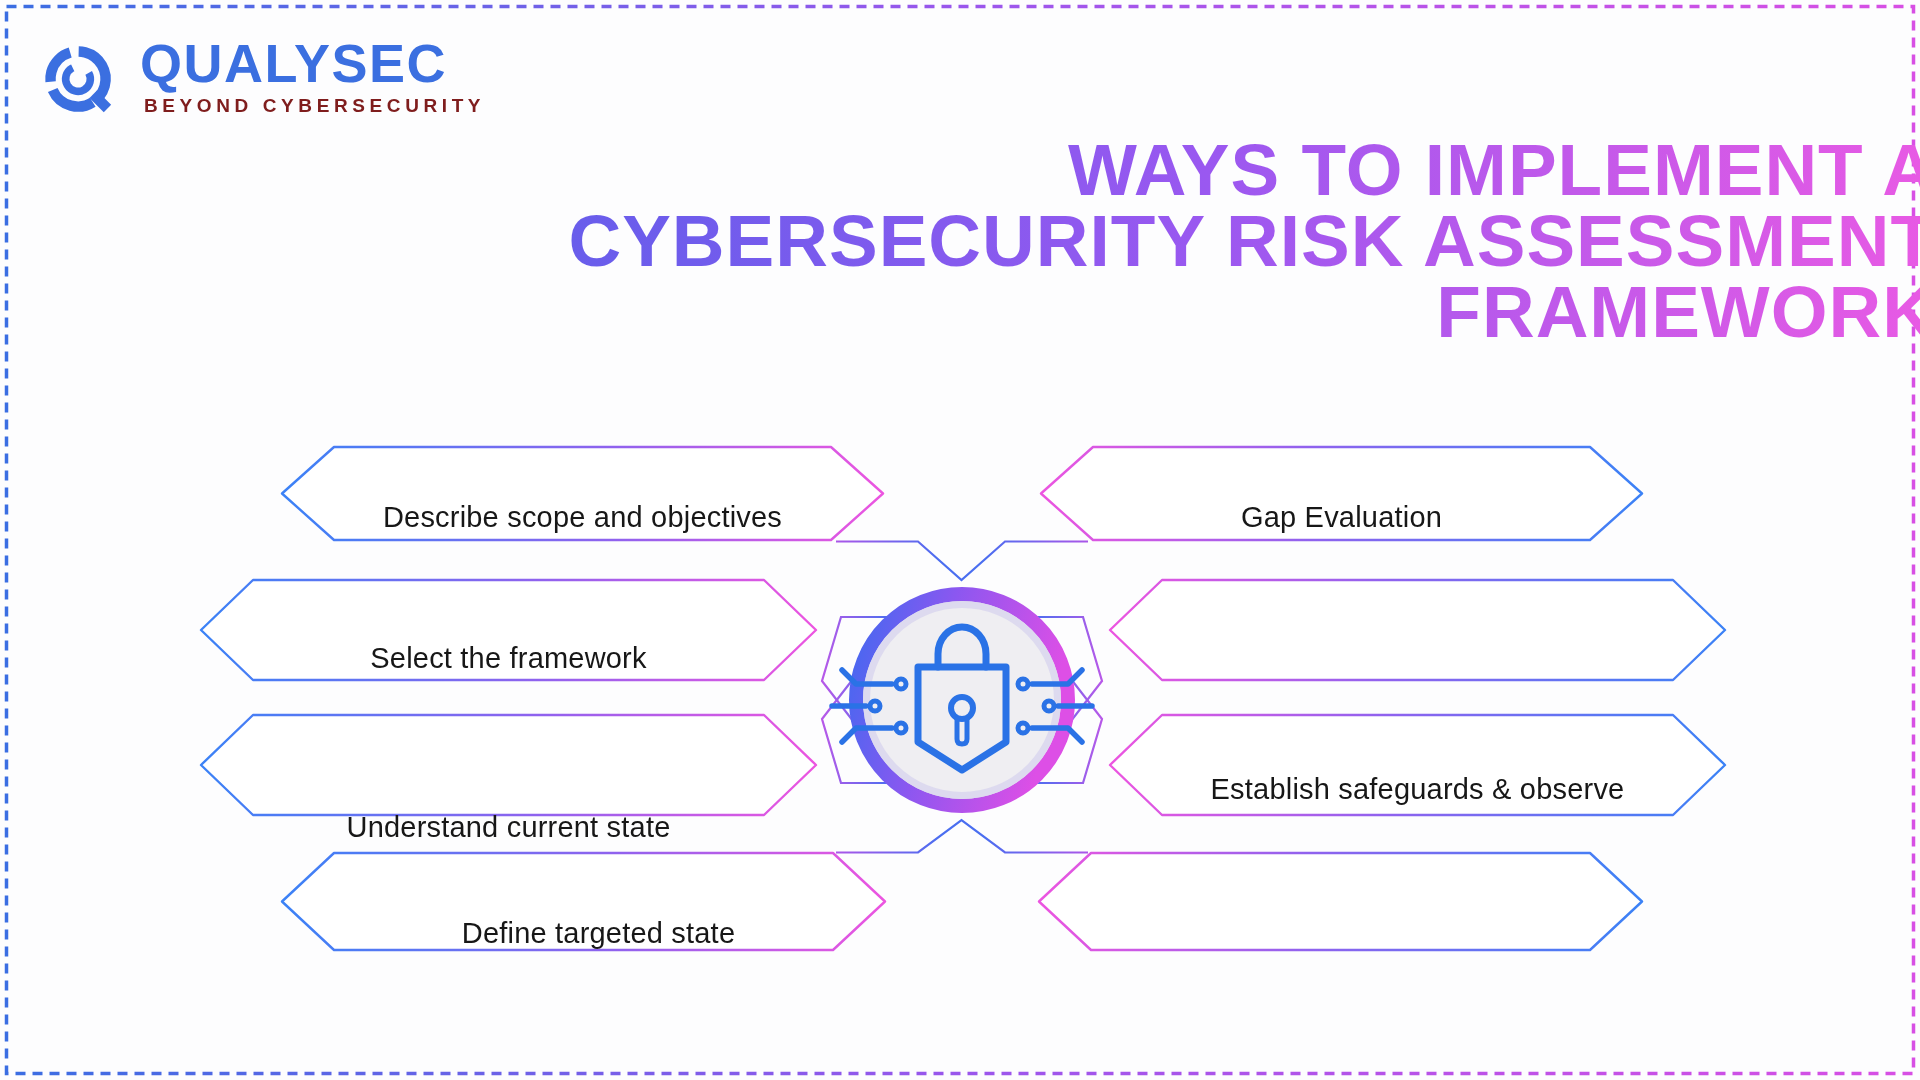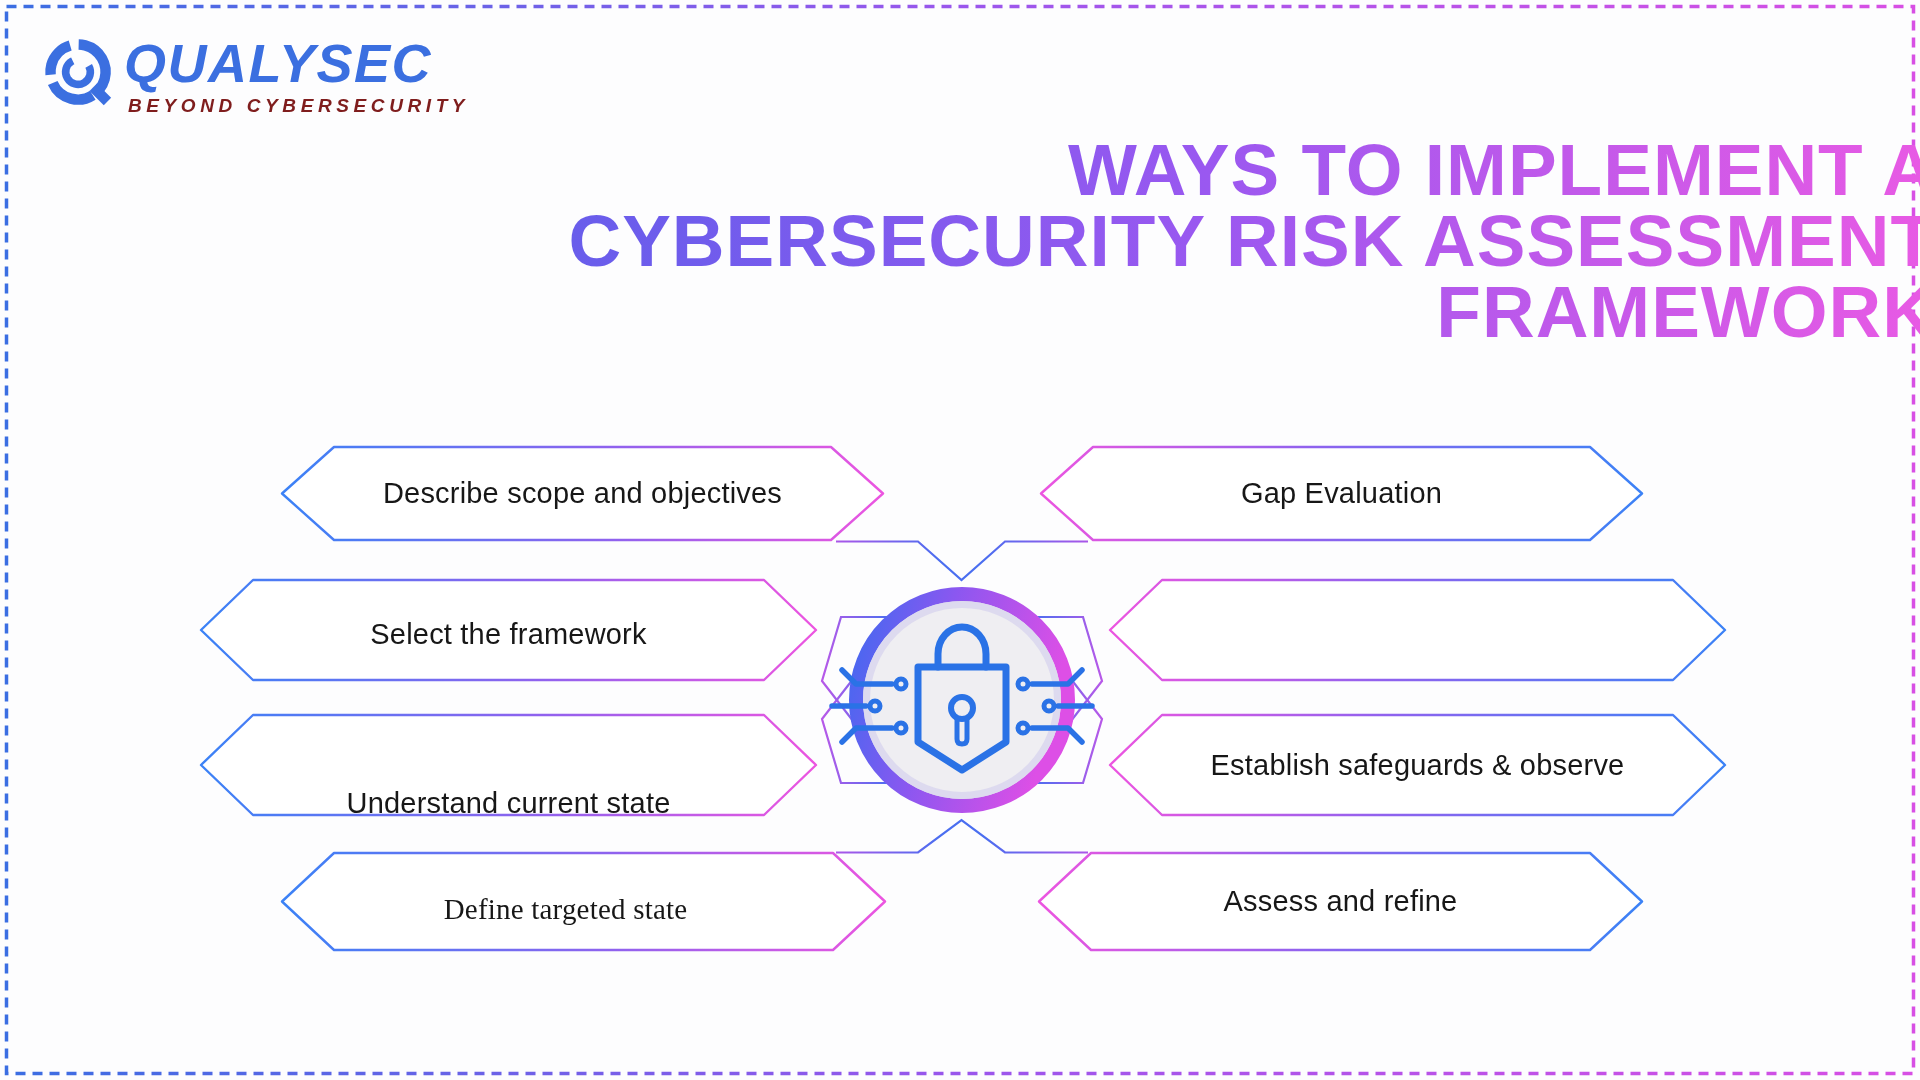--- a/index.html
+++ b/index.html
@@ -8,21 +8,21 @@
     background:#fdfdfe;
     font-family:"Liberation Sans", sans-serif;
     position:relative;
   }
   .page{position:absolute;inset:0;width:1920px;height:1080px;}
   svg.diagram{position:absolute;left:0;top:0;width:1920px;height:1080px;}
 
   
   .logo{
     position:absolute;left:40px;top:34px;
-    display:flex;align-items:flex-start;gap:8px;font-style:italic;
+    display:flex;align-items:flex-end;gap:24px;
   }
   .logo .q-mark{width:76px;height:76px;flex:0 0 auto;}
   .logo .logo-text{display:flex;flex-direction:column;}
   .logo .wordmark{
     color:#3b6fe0;font-weight:bold;font-size:54px;line-height:58px;
     letter-spacing:1.5px;
   }
   .logo .tagline{
     color:#7f1d1d;font-weight:bold;font-size:19px;letter-spacing:4.6px;
     margin-top:3px;margin-left:4px;
@@ -38,20 +38,21 @@
     -webkit-background-clip:text;background-clip:text;
     -webkit-text-fill-color:transparent;color:transparent;
   }
   .title span{display:block;}
 
   
   .step-label{
     position:absolute;display:flex;align-items:center;justify-content:center;
     font-size:29px;font-weight:500;color:#171717;letter-spacing:0.2px;
     text-align:center;
+    margin-top:24px;
   }
 </style>
 </head>
 <body>
 
 <div class="page">
 
   <svg class="diagram" viewBox="0 0 1920 1080">
     <defs>
       <linearGradient id="gradBorder" gradientUnits="userSpaceOnUse" x1="0" y1="0" x2="1920" y2="0">
@@ -162,18 +163,17 @@
 
   <h1 class="title" style="margin:16px;text-align:right;">
     <span>WAYS TO IMPLEMENT A</span>
     <span>CYBERSECURITY RISK ASSESSMENT</span>
     <span>FRAMEWORK</span>
   </h1>
 
   <div class="step-label" style="left:282px;top:447px;width:601px;height:93px;">Describe scope and objectives</div>
   <div class="step-label" style="left:201px;top:580px;width:615px;height:108px;">Select the framework</div>
   <div class="step-label" style="left:201px;top:753px;width:615px;height:100px;">Understand current state</div>
-  <div class="step-label" style="left:264px;top:853px;width:603px;height:112px;font-family:Liberation Serif, serif;">Define targeted state</div>
+  <div class="step-label" style="left:297px;top:853px;width:603px;height:112px;">Define targeted state</div>
   <div class="step-label" style="left:1041px;top:447px;width:601px;height:93px;">Gap Evaluation</div>
   <div class="step-label" style="left:1110px;top:715px;width:615px;height:100px;">Establish safeguards &amp; observe</div>
-  <div class="step-label" style="left:1039px;top:853px;width:603px;height:97px;">Assess and refine</div>
 
 </div>
 
 </body></html>

